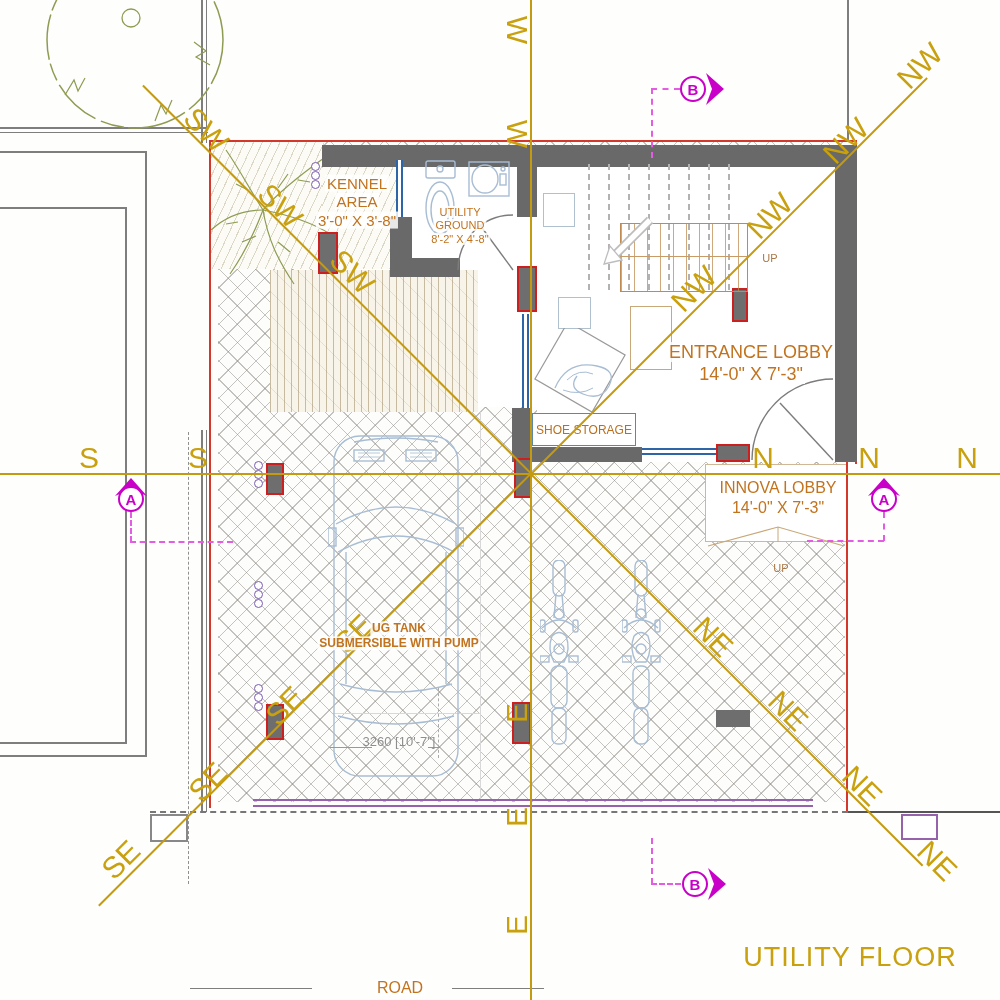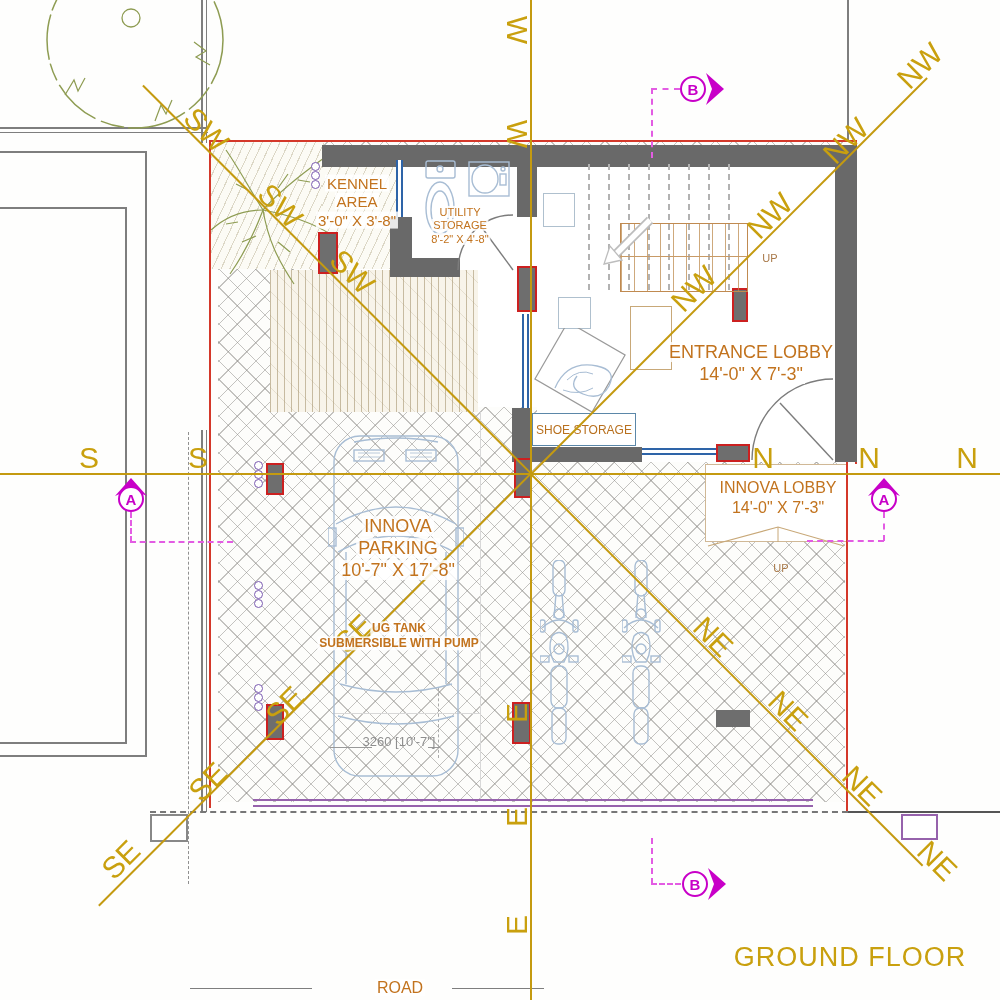--- a/index.html
+++ b/index.html
@@ -293,35 +293,30 @@
   <div class="cl" style="left:862px;top:786px;transform:translate(-50%,-50%) rotate(45deg)">NE</div>
   <div class="cl" style="left:937px;top:861px;transform:translate(-50%,-50%) rotate(45deg)">NE</div>
 
   <div class="lbl" style="left:357px;top:202px;font-size:15px">
     <div><span>KENNEL</span></div>
     <div><span>AREA</span></div>
     <div><span>3'-0" X 3'-8"</span></div>
   </div>
   <div class="lbl" style="left:460px;top:226px;font-size:11px">
     <div><span>UTILITY</span></div>
-    <div><span>STORAGE</span></div>
+    <div><span>GROUND</span></div>
     <div><span>8'-2" X 4'-8"</span></div>
   </div>
   <div class="lbl" style="left:751px;top:364px;font-size:18px">
     <div><span>ENTRANCE LOBBY</span></div>
     <div><span>14'-0" X 7'-3"</span></div>
   </div>
   <div class="lbl" style="left:778px;top:498px;font-size:16px">
     <div><span>INNOVA LOBBY</span></div>
     <div><span>14'-0" X 7'-3"</span></div>
-  </div>
-  <div class="lbl" style="left:398px;top:549px;font-size:18px">
-    <div><span>INNOVA</span></div>
-    <div><span>PARKING</span></div>
-    <div><span>10'-7" X 17'-8"</span></div>
   </div>
   <div class="lbl" style="left:399px;top:636px;font-size:12px;font-weight:700">
     <div><span>UG TANK</span></div>
     <div><span>SUBMERSIBLE WITH PUMP</span></div>
   </div>
 
   <div class="a gline" style="left:330px;top:747px;width:42px;height:1px;background:#999"></div>
   <div class="a gline" style="left:428px;top:747px;width:12px;height:1px;background:#999"></div>
   <div class="dim" style="left:399px;top:741px">3260 [10'-7"]</div>
 
@@ -354,15 +349,15 @@
 
   <div class="mdh" style="left:651px;top:883px;width:30px"></div>
   <div class="mdv" style="left:651px;top:838px;height:46px"></div>
   <svg class="a" style="left:707px;top:867px" width="20" height="34">
     <path d="M1 1 L19 17 L1 33 L7 17 Z" fill="#C800C8"></path>
   </svg>
   <div class="mcirc" style="left:682px;top:871px">
     <span>B</span>
   </div>
 
-  <div class="a" style="left:850px;top:957px;transform:translate(-50%,-50%);color:#C9A00E;font-size:27px;letter-spacing:1px;white-space:nowrap">GROUND FLOOR</div>
+  <div class="a" style="left:850px;top:957px;transform:translate(-50%,-50%);color:#C9A00E;font-size:27px;letter-spacing:1px;white-space:nowrap">UTILITY FLOOR</div>
 
 </div>
 
 </body></html>

